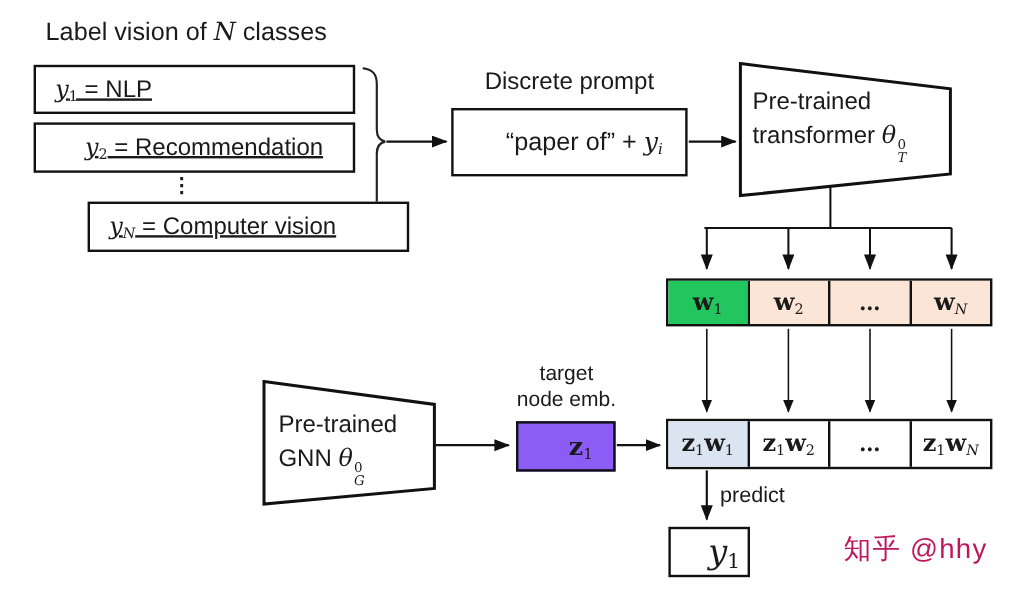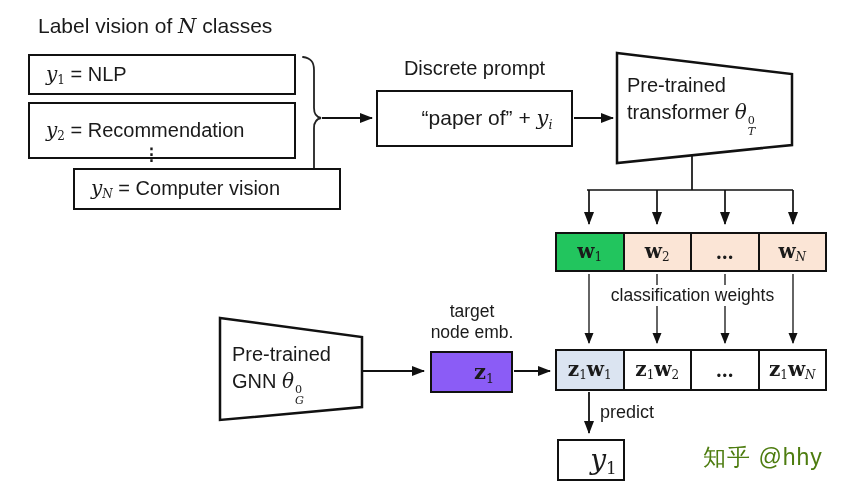--- a/index.html
+++ b/index.html
@@ -10,30 +10,30 @@
   .mathvar{font-family:"DejaVu Serif",serif;font-style:italic;}
   .vec{font-family:"DejaVu Serif",serif;font-weight:bold;font-style:normal;}
   .s{font-size:0.60em;font-family:"DejaVu Serif",serif;vertical-align:-0.28em;font-style:normal;}
   .s.it{font-style:italic;}
   .stack{display:inline-flex;flex-direction:column;font-size:0.56em;line-height:0.95em;
          vertical-align:-0.45em;font-family:"DejaVu Serif",serif;margin-left:1px;}
   .stack .sp{font-style:normal;}
   .stack .sb{font-style:italic;}
   .box{border:2.5px solid #111;background:#fff;box-sizing:border-box;
        display:flex;align-items:center;padding-left:25px;}
-  .lblbox{padding-left:16px;font-size:20px;}
+  .lblbox{padding-left:16px;font-size:20px;text-decoration:underline;}
   .rowwrap{display:flex;border:2.5px solid #111;box-sizing:border-box;background:#fff;}
   .cell{flex:1;display:flex;align-items:center;justify-content:center;
         border-left:2px solid #111;font-size:20px;}
   .cell:first-child{border-left:none;}
   .heading{font-size:20px;}
   .caption{font-size:17.5px;}
   .center{justify-content:center;text-align:center;}
   .shape-text{line-height:27px;font-size:20px;}
-  .watermark{font-size:23px;color:#4d7c0f;letter-spacing:1px;}
+  .watermark{font-size:23px;color:#be185d;letter-spacing:1px;}
 </style>
 </head>
 <body>
 
 <div id="canvas">
 
   <svg width="856" height="494" viewBox="0 0 856 494">
     <defs>
       <marker id="ah" markerUnits="userSpaceOnUse" markerWidth="14" markerHeight="12" refX="12" refY="5" orient="auto">
         <path d="M0,0 L13,5 L0,10 Z" fill="#111"></path>
@@ -69,21 +69,21 @@
     <line x1="589" y1="392" x2="589" y2="433" stroke="#111" stroke-width="1.8" marker-end="url(#ah)"></line>
   </svg>
 
   <div class="abs" style="left:38px;top:14px;font-size:21px;">
     <span>Label vision of </span><span class="mathvar">N</span><span> classes</span>
   </div>
 
   <div class="abs box lblbox" style="left:28px;top:54px;width:268px;height:41px;">
     <span><span class="mathvar">y</span><span class="s">1</span><span> = NLP</span></span>
   </div>
-  <div class="abs box lblbox" style="left:28px;top:102px;width:268px;height:57px;">
+  <div class="abs box lblbox" style="left:28px;top:102px;width:268px;height:42px;justify-content:center;">
     <span><span class="mathvar">y</span><span class="s">2</span><span> = Recommendation</span></span>
   </div>
   <div class="abs" style="left:143px;top:143px;font-size:17px;font-weight:bold;line-height:23px;">⋮</div>
   <div class="abs box lblbox" style="left:27px;top:168px;width:268px;height:42px;margin-left:46px;">
     <span><span class="mathvar">y</span><span class="s it">N</span><span> = Computer vision</span></span>
   </div>
 
   <div class="abs heading" style="left:376px;top:57px;width:197px;text-align:center;">Discrete prompt</div>
   <div class="abs box center" style="left:376px;top:90px;width:197px;height:57px;font-size:21px;">
     <span><span>“paper of” + </span><span class="mathvar">y</span><span class="s it">i</span></span>
@@ -105,21 +105,20 @@
       <span><span class="vec">w</span><span class="s">2</span></span>
     </div>
     <div class="cell" style="background: rgb(251, 229, 214);">
       <span class="vec" style="font-size:18px;">…</span>
     </div>
     <div class="cell" style="background: rgb(251, 229, 214);">
       <span><span class="vec">w</span><span class="s it">N</span></span>
     </div>
   </div>
 
-  <div class="abs caption" style="left:597px;top:285px;width:191px;text-align:center;background:#fff;">classification weights</div>
 
   <div class="abs shape-text" style="left:232px;top:341px;">
     <div>Pre-trained</div>
     <div><span>GNN</span> <span class="mathvar">θ</span><span class="stack">
           <span class="sp">0</span>
           <span class="sb">G</span>
         </span></div>
   </div>
 
   <div class="abs" style="left:421px;top:301px;width:102px;text-align:center;font-size:17.5px;line-height:21px;">

